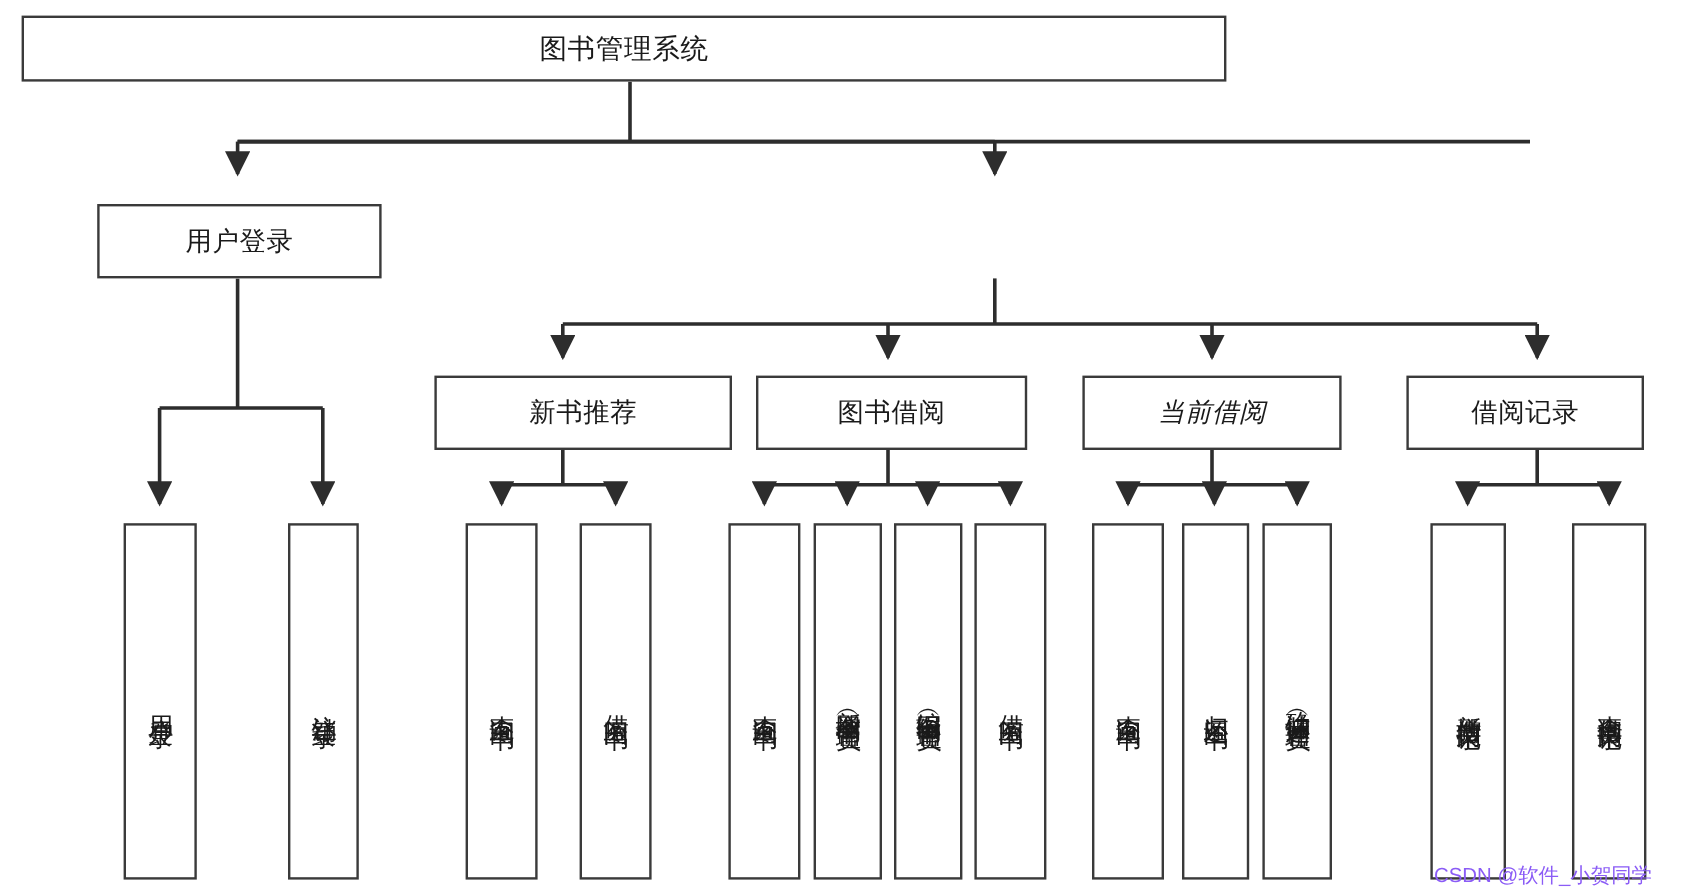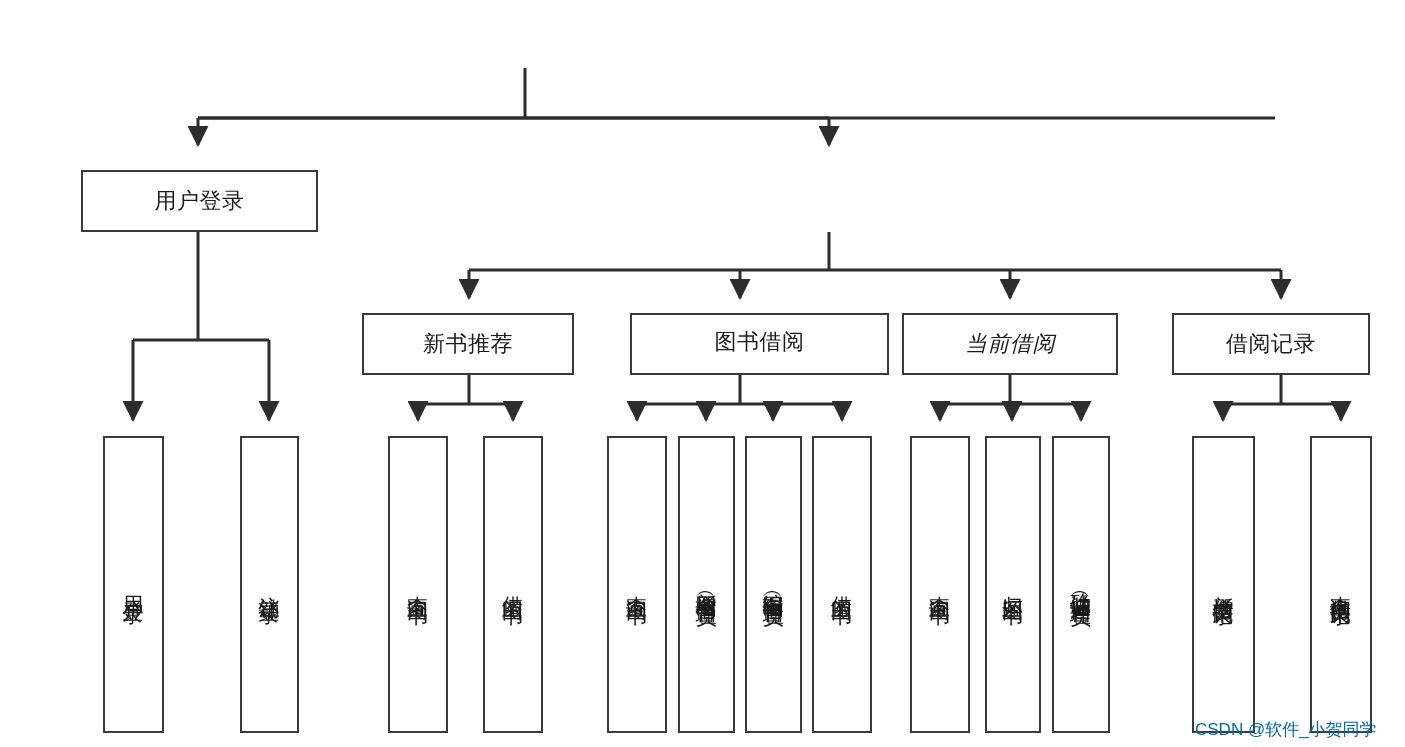--- a/index.html
+++ b/index.html
@@ -61,21 +61,21 @@
     line-height: 1.0;
     letter-spacing: 3px;
     white-space: nowrap;
   }
   .node.vert.tall .lbl {
     letter-spacing: 2px;
   }
   .watermark {
     position: absolute;
     font-size: 17px;
-    color: #0369a1;
+    color: #8b5cf6;
     white-space: nowrap;
     user-select: none;
   }
 </style>
 </head>
 <body>
 
 <div id="canvas">
 
   <svg id="wires" viewBox="0 0 1405 747" xmlns="http://www.w3.org/2000/svg">
@@ -123,31 +123,34 @@
       <path d="M 1012 404 L 1012 420" marker-end="url(#ah)"></path>
       <path d="M 1081 404 L 1081 420" marker-end="url(#ah)"></path>
 
       <path d="M 1281 375 L 1281 404"></path>
       <path d="M 1223 404 L 1341 404"></path>
       <path d="M 1223 404 L 1223 420" marker-end="url(#ah)"></path>
       <path d="M 1341 404 L 1341 420" marker-end="url(#ah)"></path>
     </g>
   </svg>
 
+  <div class="node horiz root" style="left:18px; top:13px; width:1004px; height:55px;">
+    <span class="lbl">图书管理系统</span>
+  </div>
 
   <div class="node horiz" style="left:81px; top:170px; width:237px; height:62px;">
     <span class="lbl">用户登录</span>
   </div>
 
 
-  <div class="node horiz" style="left:362px; top:313px; width:212px; height:62px;">
+  <div class="node horiz" style="left:362px; top:313px; width:248px; height:62px;">
     <span class="lbl">新书推荐</span>
   </div>
 
-  <div class="node horiz" style="left:630px; top:313px; width:259px; height:62px;font-family:Liberation Mono, monospace;">
+  <div class="node horiz" style="left:630px; top:313px; width:226px; height:62px;">
     <span class="lbl">图书借阅</span>
   </div>
 
   <div class="node horiz" style="left:902px; top:313px; width:216px; height:62px;font-style:italic;">
     <span class="lbl">当前借阅</span>
   </div>
 
   <div class="node horiz" style="left:1172px; top:313px; width:198px; height:62px;">
     <span class="lbl">借阅记录</span>
   </div>

